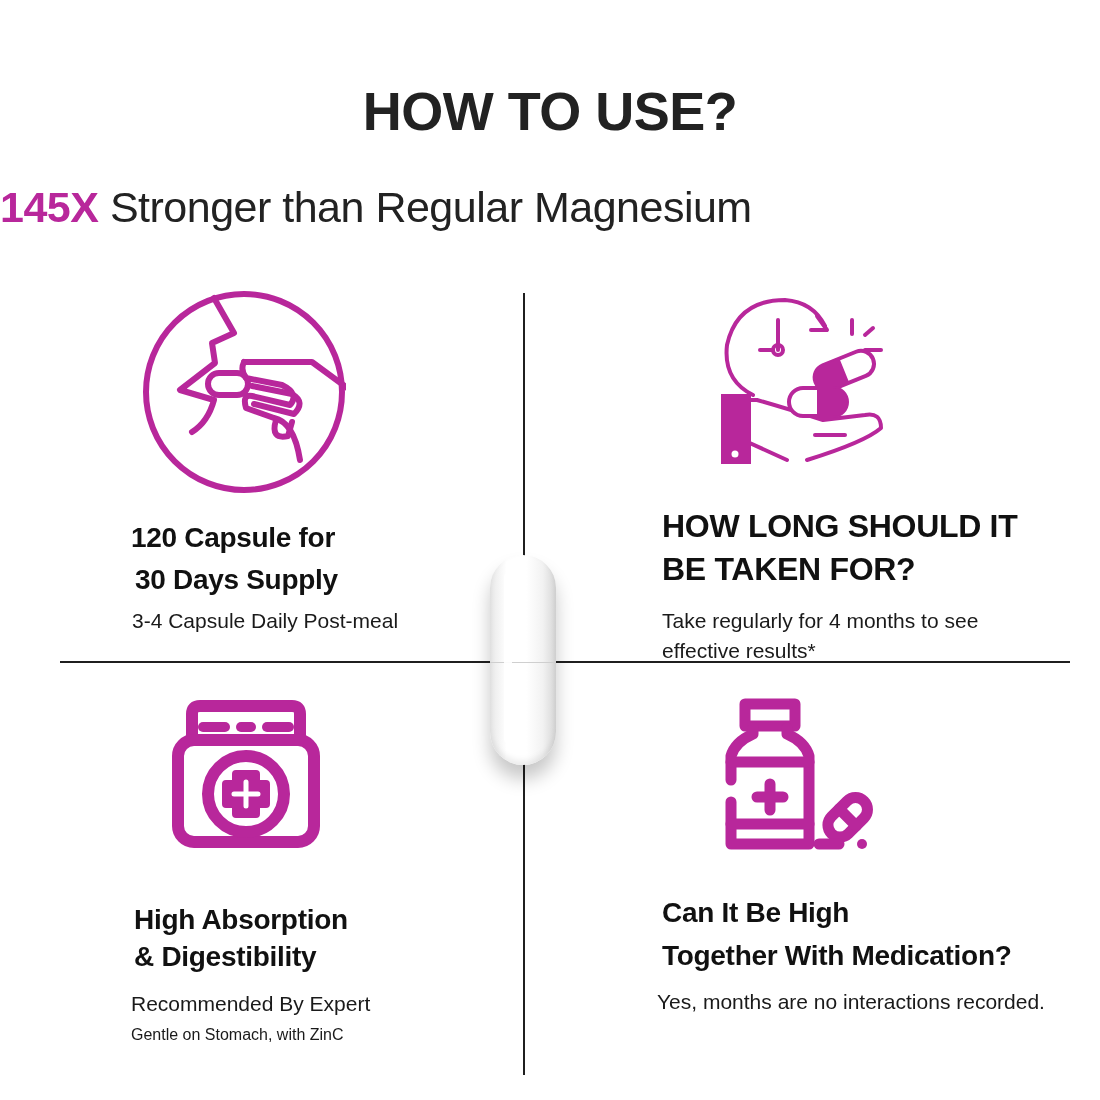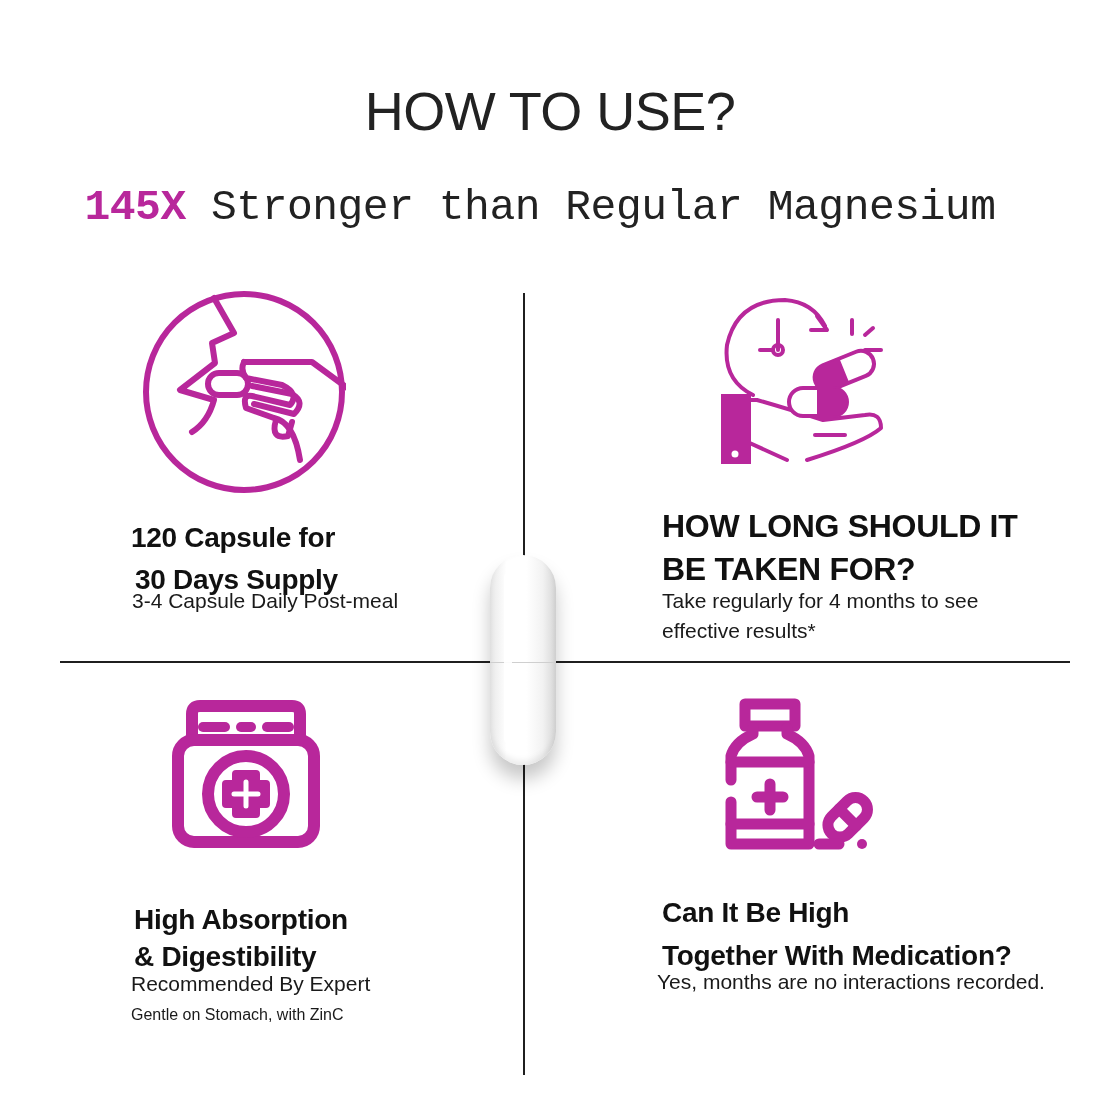--- a/index.html
+++ b/index.html
@@ -1,32 +1,32 @@
 <!DOCTYPE html>
 <html><head>
 <meta charset="utf-8">
 <style>
   html, body { margin:0; padding:0; background:#ffffff; }
   body { width:1100px; height:1100px; position:relative; overflow:hidden;
          font-family:"Liberation Sans", "DejaVu Sans", sans-serif; color:#1a1a1a; }
   .abs { position:absolute; }
-  .title { left:0; width:1100px; top:80px; text-align:center; font-size:54px; font-weight:normal;
+  .title { left:0; width:1100px; top:80px; text-align:center; font-size:54px; font-weight:bold;
            color:#222222; letter-spacing:-0.5px; }
-  .subtitle { left:0; width:1080px; top:183px; text-align:center; font-size:43px; font-weight:normal; color:#222222; letter-spacing:-0.5px;font-family:Liberation Mono, monospace; }
+  .subtitle { left:0; width:1080px; top:183px; font-size:43px; font-weight:normal; color:#222222; letter-spacing:-0.5px; }
   .subtitle .accent { color:#b8279b; font-weight:bold; }
   .vline { left:523px; top:293px; width:2px; height:782px; background:#1f1f1f; }
   .hline { left:60px; top:661px; width:1010px; height:2px; background:#1f1f1f; }
   .capsule { left:490px; top:555px; width:66px; height:210px; border-radius:33px;
              background:linear-gradient(90deg,#e8e8e8 0%,#ffffff 25%,#ffffff 55%,#f2f2f2 80%,#d6d6d6 100%);
              box-shadow: 0 14px 18px rgba(0,0,0,0.22), inset 0 -4px 6px rgba(0,0,0,0.08); }
   .capsule .seam { position:absolute; left:0; right:0; top:107px; height:1px; background:#cfcfcf; }
   .capsule .shine { position:absolute; left:14px; top:18px; width:8px; height:170px; border-radius:4px; background:rgba(255,255,255,0.9); }
   .icon { position:absolute; }
   .h { font-weight:bold; font-size:28px; line-height:42px; color:#111111; letter-spacing:-0.3px;margin-top:20px; }
-  .p { font-size:21px; line-height:30px; color:#1a1a1a; }
+  .p { font-size:21px; line-height:30px; color:#1a1a1a;margin-top:20px; }
 </style>
 </head>
 <body>
 
 <div class="abs title">HOW TO USE?</div>
 <div class="abs subtitle"><span class="accent">145X</span><span> Stronger than Regular Magnesium</span></div>
 
 <div class="abs vline"></div>
 <div class="abs hline"></div>
 

